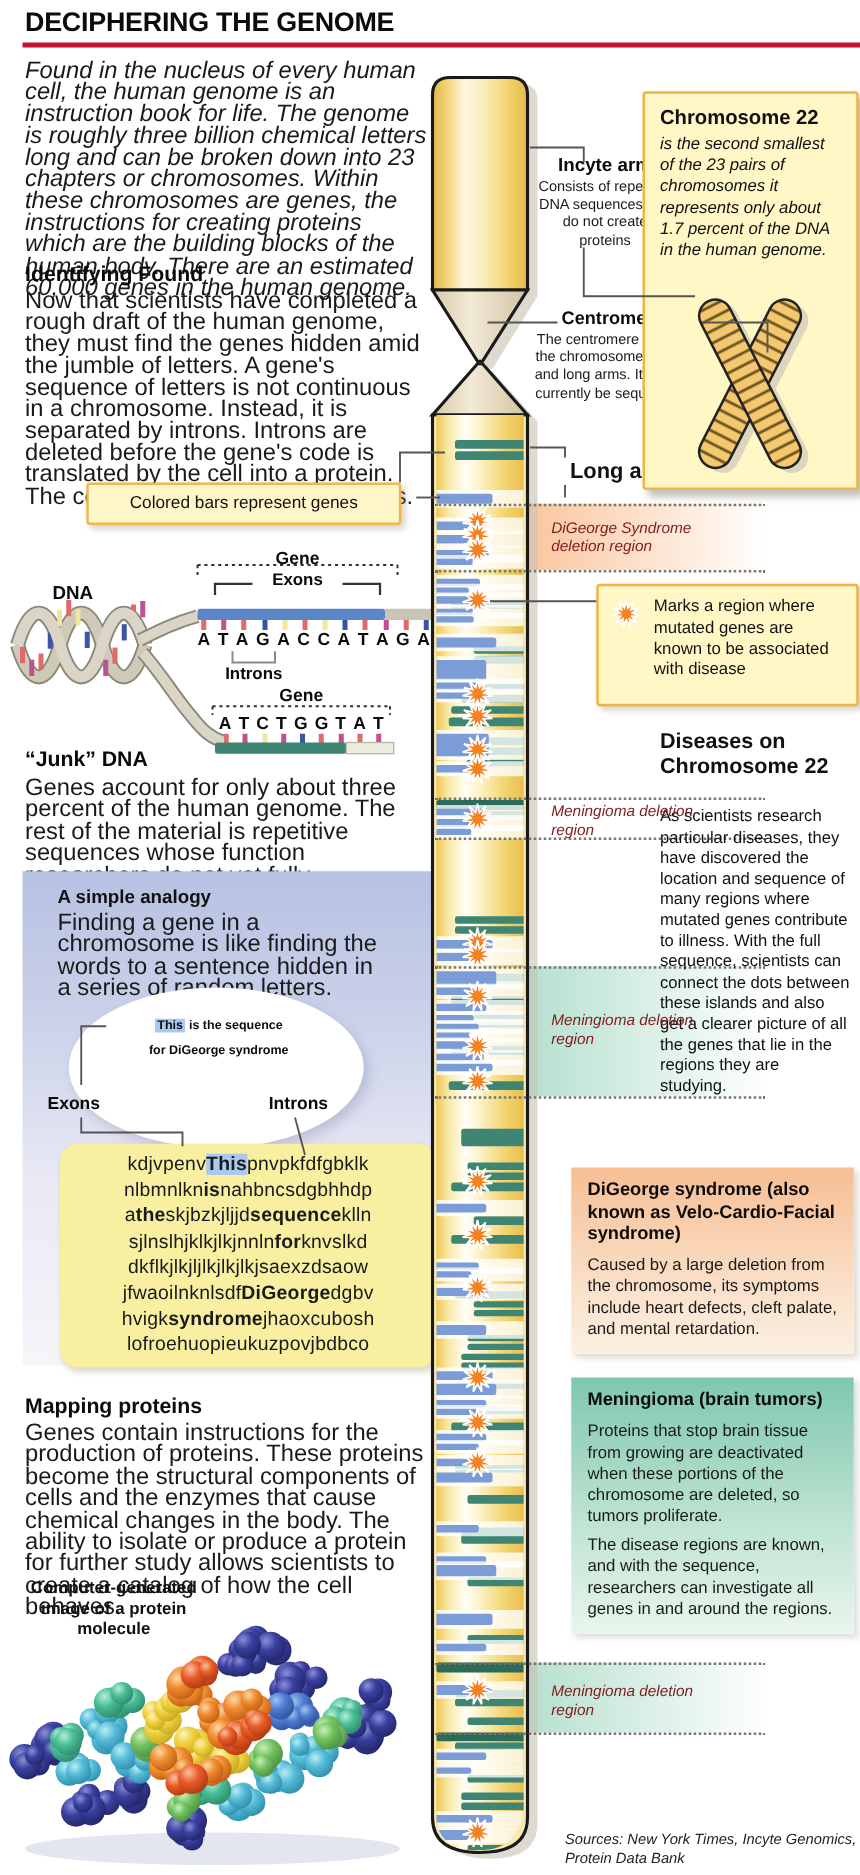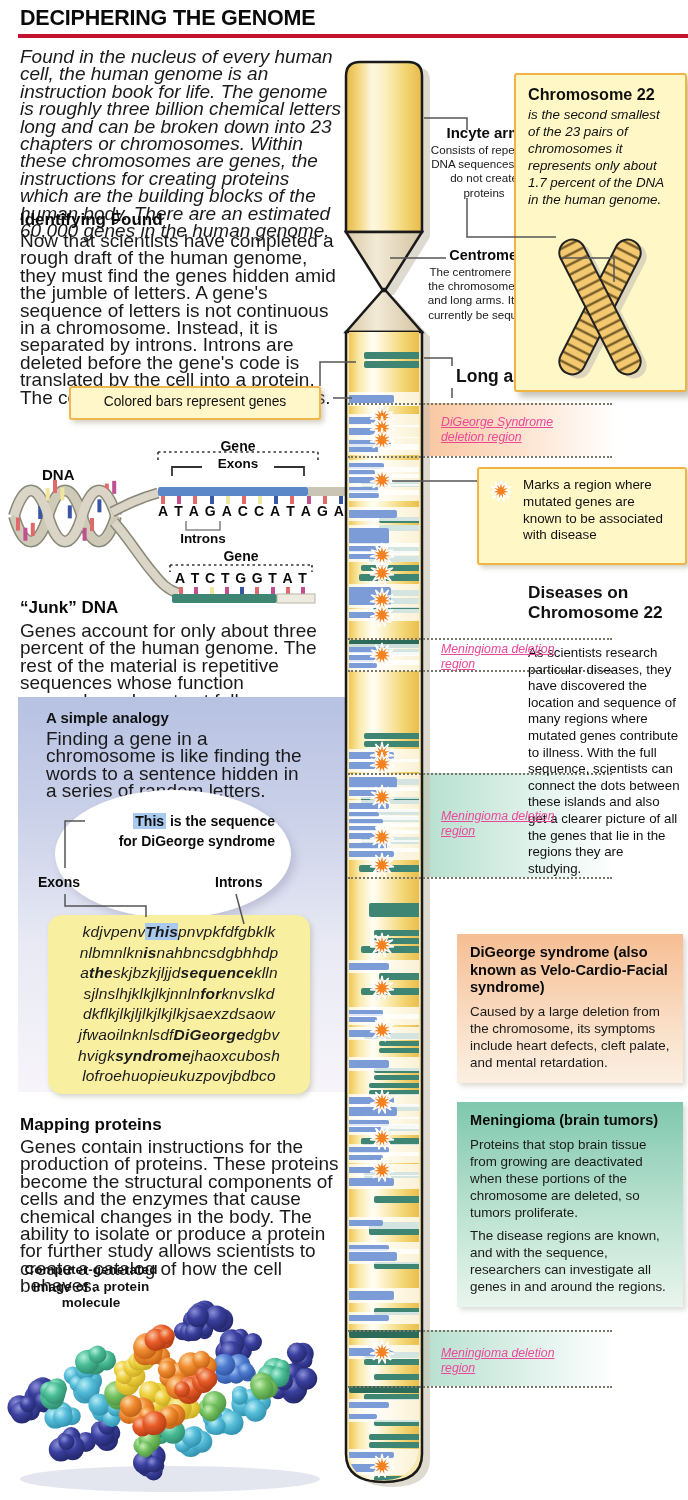--- a/index.html
+++ b/index.html
@@ -23,28 +23,28 @@
   .bandL{left:0;background:#7B9CD6;border-radius:0 2px 2px 0;}
   .bandL.arrow{clip-path:polygon(0 0,80% 0,100% 50%,80% 100%,0 100%);}
   .bandR{right:0;background:#3E8573;border-radius:2px 0 0 2px;}
   .bandR.dark{background:#2C6B59;}
   .underlay{position:absolute;left:0;width:100%;background:rgba(255,255,255,.78);}
   .sep{position:absolute;left:348px;width:264px;height:0;border-top:2px dotted #77766a;z-index:7;}
   .strip{position:absolute;left:423px;width:192px;z-index:1;}
   .strip-peach{background:linear-gradient(90deg,rgba(246,160,94,.6),rgba(246,160,94,0));}
   .strip-teal{background:linear-gradient(90deg,rgba(122,198,168,.55),rgba(122,198,168,0));}
   .region-label{position:absolute;left:441px;width:118px;font-style:italic;font-size:12.3px;
-    line-height:15px;z-index:8;color:#ec4899;text-decoration:underline;}
+    line-height:15px;z-index:8;color:#7f1d1d;}
   .burst{position:absolute;z-index:6;}
   
   #analogy-box{background:linear-gradient(180deg,#B7C1E2 0%,#CAD1E9 30%,#E8E9F4 62%,#F7F5FA 100%);}
   #bubble{background:#fff;border-radius:50%;box-shadow:4px 5px 9px rgba(110,110,150,.28);}
   #bubble-tail{width:0;height:0;border-left:18px solid transparent;border-right:18px solid transparent;
     border-top:26px solid #fff;}
-  #bubble-text{font-size:14px;font-weight:bold;text-align:right;line-height:20px;color:#0b0b0b;}
+  #bubble-text{font-size:10px;font-weight:bold;text-align:center;line-height:20px;color:#0b0b0b;}
   .hlblue{background:#A9C9EF;padding:0 2px;}
   #letter-box{background:#F8EFA0;border-radius:14px;text-align:center;padding-top:7px;
     box-shadow:2px 3px 5px rgba(140,140,110,.35);z-index:2;}
   .letter-line{font-size:15.5px;line-height:20.6px;letter-spacing:.2px;color:#1a1a1a;white-space:nowrap;}
   .letter-line .lb{font-weight:bold;}
   .letter-line .lhl{background:#A9C9EF;font-weight:bold;}
   .bracket-label{font-weight:bold;font-size:14px;color:#0b0b0b;}
   
   .seq-row{display:flex;justify-content:space-between;font-weight:bold;font-size:14px;color:#0b0b0b;}
   .tick-row{display:flex;justify-content:space-between;}
@@ -177,21 +177,21 @@
     <div class="abs" style="left:28px;top:12px;font-size:15px;font-weight:bold;">A simple analogy</div>
     <div class="abs body" style="left:28px;top:33px;width:262px;">Finding a gene in a chromosome is like finding the words to a sentence hidden in a series of random letters.</div>
     <div class="abs" id="bubble" style="left:37px;top:93px;width:236px;height:128px;"></div>
     <div class="abs" id="bubble-tail" style="left:128px;top:203px;z-index:1;"></div>
     <div class="abs" id="bubble-text" style="left:57px;top:114px;width:200px;">
       <div id="bubble-l1"><span class="hlblue">This</span><span> is the sequence</span></div>
       <div>for DiGeorge syndrome</div>
     </div>
     <div class="abs bracket-label" style="left:20px;top:177px;z-index:2;">Exons</div>
     <div class="abs bracket-label" style="left:197px;top:177px;z-index:2;">Introns</div>
-    <div class="abs" id="letter-box" style="left:30px;top:218px;width:262px;height:172px;font-style:italic;">
+    <div class="abs" id="letter-box" style="left:30px;top:218px;width:301px;height:172px;">
         <div class="letter-line"><span>kdjvpenv</span><span class="lb lhl">This</span><span>pnvpkfdfgbklk</span></div>
         <div class="letter-line"><span>nlbmnlkn</span><span class="lb">is</span><span>nahbncsdgbhhdp</span></div>
         <div class="letter-line"><span>a</span><span class="lb">the</span><span>skjbzkjljjd</span><span class="lb">sequence</span><span>klln</span></div>
         <div class="letter-line"><span>sjlnslhjklkjlkjnnln</span><span class="lb">for</span><span>knvslkd</span></div>
         <div class="letter-line"><span>dkflkjlkjljlkjlkjlkjsaexzdsaow</span></div>
         <div class="letter-line"><span>jfwaoilnknlsdf</span><span class="lb">DiGeorge</span><span>dgbv</span></div>
         <div class="letter-line"><span>hvigk</span><span class="lb">syndrome</span><span>jhaoxcubosh</span></div>
         <div class="letter-line"><span>lofroehuopieukuzpovjbdbco</span></div>
       </div>
   </div>
@@ -681,20 +681,21 @@
     <div class="dbox-title">DiGeorge syndrome (also known as Velo-Cardio-Facial syndrome)</div>
     <div class="dbox-body">Caused by a large deletion from the chromosome, its symptoms include heart defects, cleft palate, and mental retardation.</div>
   </div>
 
   <div class="abs" id="meningioma-box" style="left:457px;top:1102px;width:226px;z-index:8;padding:10px 13px 12px;box-sizing:border-box;">
     <div class="dbox-title">Meningioma (brain tumors)</div>
     <div class="dbox-body">Proteins that stop brain tissue from growing are deactivated when these portions of the chromosome are deleted, so tumors proliferate.</div>
     <div class="dbox-body">The disease regions are known, and with the sequence, researchers can investigate all genes in and around the regions.</div>
   </div>
 
+  <div class="abs italic" style="left:452px;top:1464px;width:234px;font-size:11.8px;line-height:14.5px;z-index:8;color:#222;">Sources: New York Times, Incyte Genomics, Protein Data Bank</div>
 
   <svg class="abs" style="left:0;top:0;z-index:9;pointer-events:none;" width="688" height="1500">
     <g fill="none" stroke="#555" stroke-width="1.5">
       <path d="M333,398 H352"></path>
         <path d="M320,386 V362 H356"></path>
       <path d="M424,118 H467 V130"></path>
       <path d="M467,198 V237 H556"></path>
       <path d="M390,258 H446"></path>
         <path d="M562,258 H614 V282"></path>
       <path d="M424,358 H452 V366"></path>

